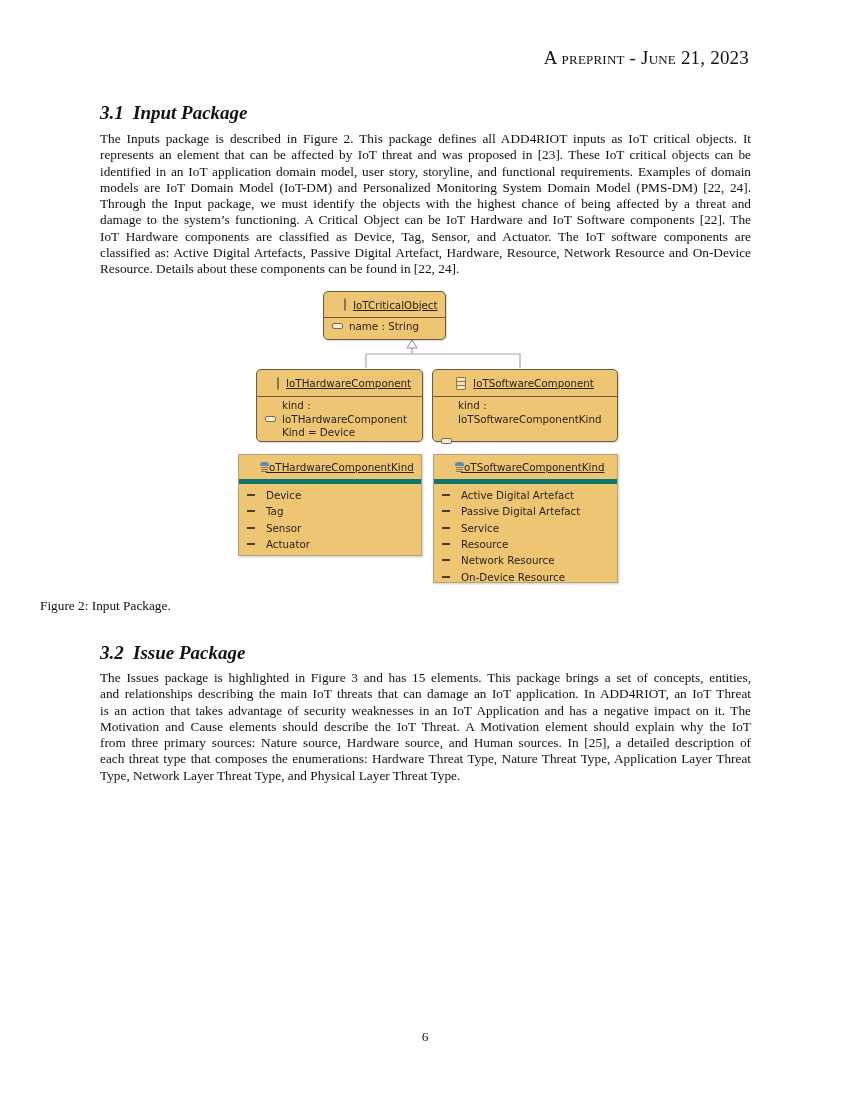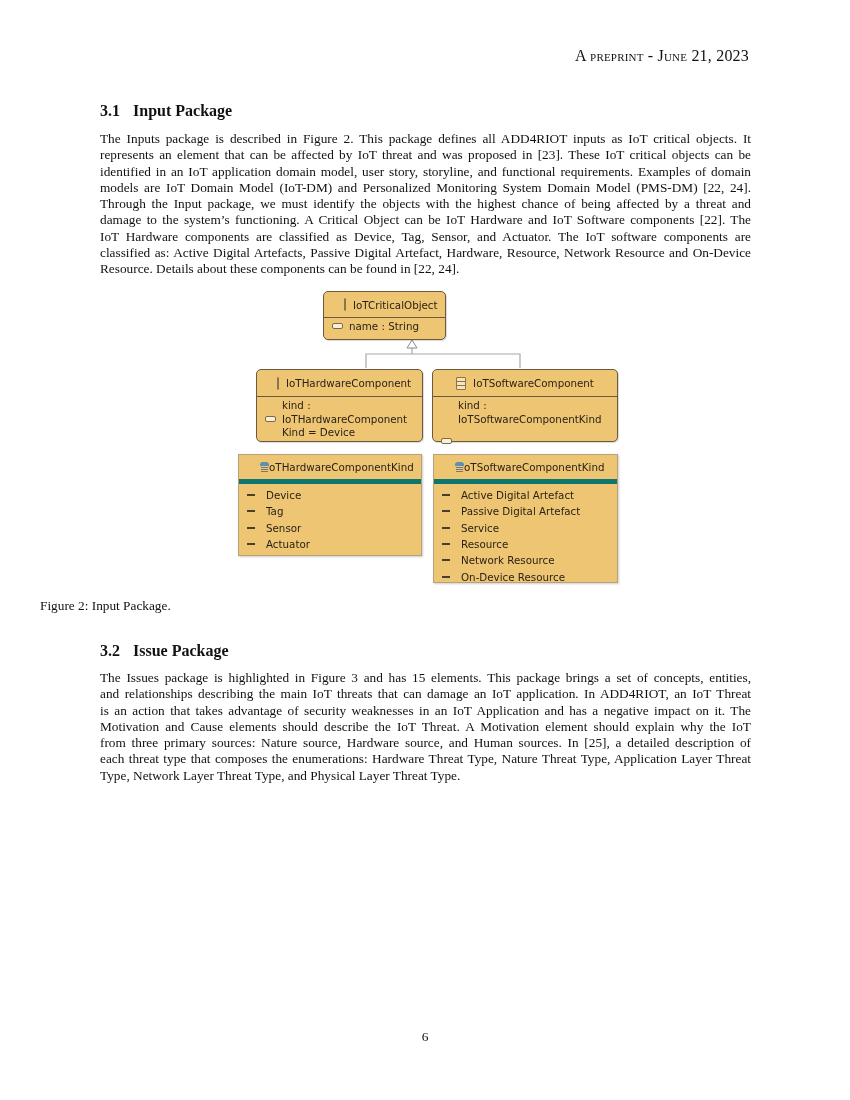--- a/index.html
+++ b/index.html
@@ -1,33 +1,33 @@
 <!DOCTYPE html>
 <html><head>
 <meta charset="utf-8">
 <style>
   html, body { margin: 0; padding: 0; background: #ffffff; }
   body { width: 850px; height: 1100px; position: relative; overflow: hidden;
          font-family: "Liberation Serif", "DejaVu Serif", serif; color: #111; }
-  .running-head { position: absolute; top: 47px; right: 101px; font-size: 16px; letter-spacing: 0.2px; }
+  .running-head { position: absolute; top: 47px; right: 101px; font-size: 19px; letter-spacing: 0.2px; }
   .running-head .sc { font-variant: small-caps; }
-  .section-title { position: absolute; left: 100px; font-size: 16px; font-weight: bold; }
+  .section-title { position: absolute; left: 100px; font-size: 19px; font-weight: bold; font-style: italic; }
   .section-title .num { display: inline-block; width: 33px; }
   .para { position: absolute; left: 100px; width: 651px; font-size: 13.3px; line-height: 16.3px;
           text-align: justify; }
   .para span.line { display: block; text-align: justify; text-align-last: justify; white-space: nowrap; }
   .para span.line.last { text-align-last: left; }
 
   
   .diagram { position: absolute; left: 0; top: 0; width: 850px; height: 600px; pointer-events: none; }
   .box { position: absolute; background: #eec673; border: 1.5px solid #6b5a3e; border-radius: 5px;
          font-family: "DejaVu Sans", "Liberation Sans", sans-serif; font-size: 10.3px; color: #2a2218;
          box-shadow: 1px 1px 1px rgba(0,0,0,0.15); pointer-events: auto; }
   .box.enum { border: 1px solid #b7a07a; border-radius: 0; box-shadow: 1px 1px 2px rgba(0,0,0,0.2); }
-  .box .hdr { position: relative; padding: 0 20px; display: flex; align-items: center; border-bottom: 1.2px solid #6b5a3e; }
+  .box .hdr { position: relative; padding: 0 20px; display: flex; align-items: center; border-bottom: 1.2px solid #6b5a3e; text-decoration: underline; }
   .box.enum .hdr { border-bottom: 5px solid #0f766e; }
   .box .body { padding: 3px 8px; }
   .cls-icon { display: inline-block; width: 8px; height: 11px; border: 1px solid #8a7550; background:
               linear-gradient(#f6e3b8 0 30%, #8a7550 30% 36%, #f6e3b8 36% 63%, #8a7550 63% 69%, #f6e3b8 69%);
               margin-right: 7px; border-radius: 1px; }
   .attr-icon { display: inline-block; width: 9px; height: 4px; border: 1px solid #7a6a4a; background: #fbf0d6;
                border-radius: 2px; margin-right: 6px; vertical-align: middle; }
   .enum-icon { display: inline-block; width: 11px; height: 10px; margin-right: 7px; position: relative; }
   .enum-icon::before { content: ""; position: absolute; left: 1px; top: 0; width: 9px; height: 4px;
                        background: #5d8fb0; border-radius: 3px 3px 0 0; }

